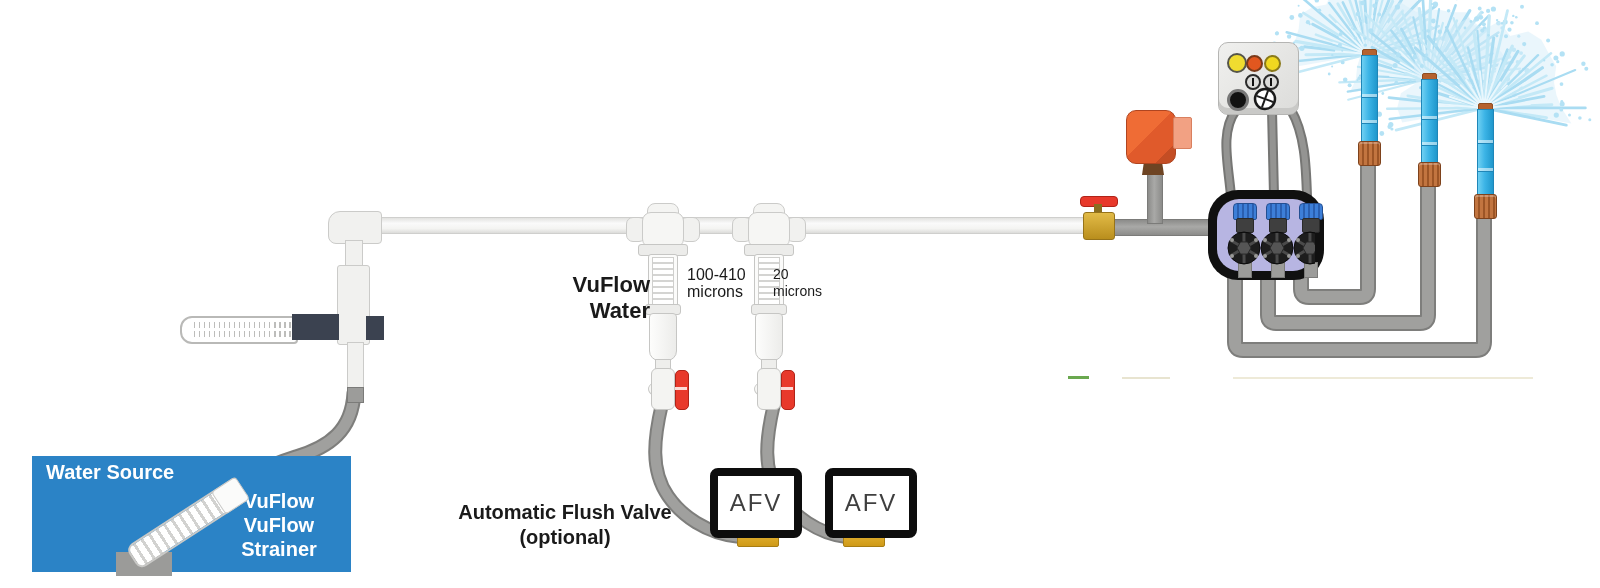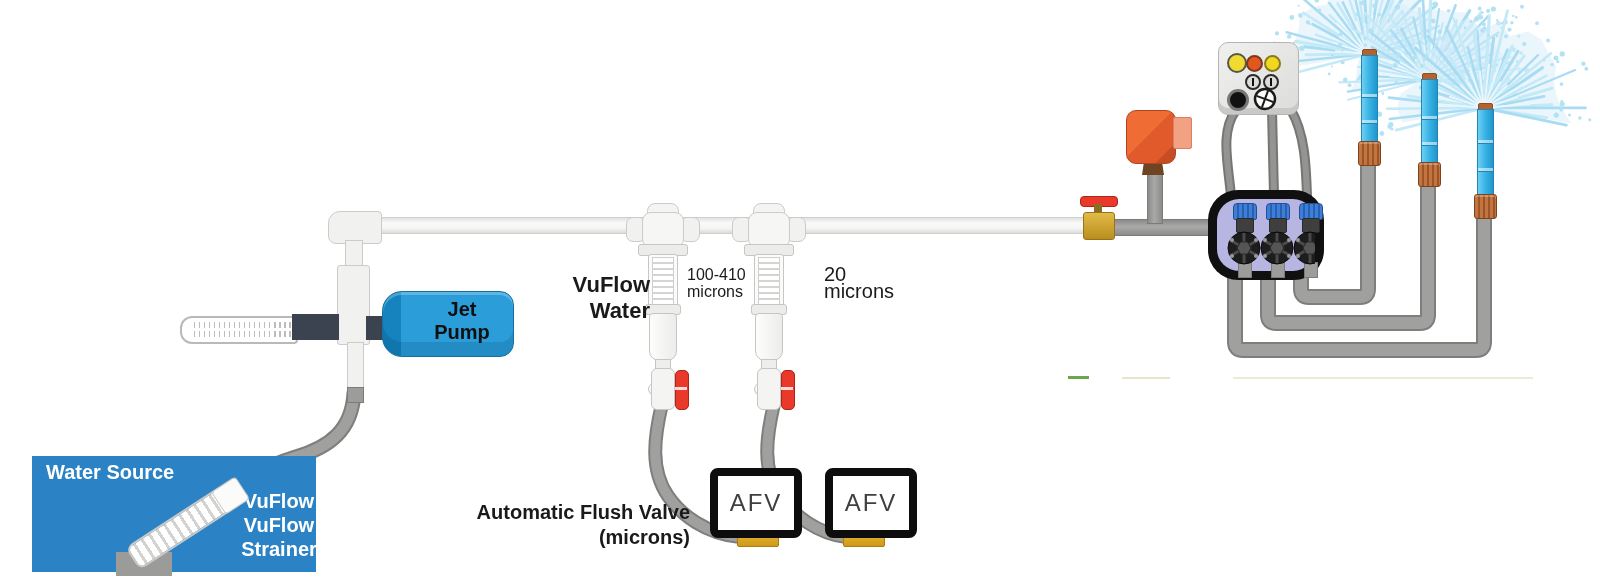--- a/index.html
+++ b/index.html
@@ -422,26 +422,22 @@
   <div class="abs whitepart" style="left:347px;top:342px;width:15px;height:45px;"></div>
   <div class="abs" style="left:347px;top:387px;width:15px;height:14px;background:#9c9c9a;border:1px solid #7b7b79;"></div>
 
   <div class="abs" style="left:180px;top:316px;width:114px;height:24px;background:#fff;border:2px solid #b9b9b7;border-radius:12px 4px 4px 12px;">
     <div style="position:absolute;left:12px;top:4px;right:4px;height:6px;background:repeating-linear-gradient(90deg,#bdbdbb 0 1.5px,transparent 1.5px 5px);"></div>
     <div style="position:absolute;left:12px;top:13px;right:4px;height:6px;background:repeating-linear-gradient(90deg,#bdbdbb 0 1.5px,transparent 1.5px 5px);"></div>
   </div>
   <div class="abs" style="left:292px;top:314px;width:47px;height:26px;background:var(--connector-dark);"></div>
   <div class="abs" style="left:366px;top:316px;width:18px;height:24px;background:var(--connector-dark);"></div>
 
-  <div class="abs" style="left:382px;top:291px;width:130px;height:64px;border-radius:20px 14px 14px 20px;
-       background:linear-gradient(90deg,#1583bd 0 14%,#2b9ed9 14%);box-shadow:inset 0 -14px 0 rgba(0,60,100,.18), inset 0 3px 0 rgba(255,255,255,.25);border:1px solid #12719f;">
-    <div class="lbl" style="position:absolute;left:34px;top:6px;width:90px;text-align:center;font-size:20px;line-height:23px;color:#101010;"><span>Jet</span><br><span>Pump</span></div>
-  </div>
-
-  <div class="abs" style="left:32px;top:456px;width:284px;height:116px;background:var(--water-box);">
+
+  <div class="abs" style="left:32px;top:456px;width:319px;height:116px;background:var(--water-box);">
     <div class="lbl" style="position:absolute;left:14px;top:5px;font-size:20px;color:#fff;">Water Source</div>
     <div class="lbl" style="position:absolute;left:186px;top:33px;width:122px;text-align:center;font-size:20px;line-height:24px;color:#fff;"><span>VuFlow</span><br><span>VuFlow</span><br><span>Strainer</span></div>
   </div>
 
   <div class="abs" style="left:116px;top:552px;width:56px;height:24px;background:#9b9b99;"></div>
 
   <div class="abs" style="left:122px;top:510px;width:126px;height:23px;transform:rotate(-33deg);transform-origin:center;
        background:repeating-linear-gradient(90deg,#ffffff 0 6px,#d2d2d0 6px 9px);border:2px solid #c9c9c7;border-radius:8px 4px 4px 8px;"></div>
   <div class="abs" style="left:216px;top:482px;width:27px;height:25px;transform:rotate(-33deg);background:#fbfbfa;border:1px solid #c9c9c7;border-radius:4px;"></div>
 
@@ -473,35 +469,35 @@
     <div class="housing"></div>
     <div class="neck"></div>
     <div class="valve-bulge"></div>
     <div class="valve-body"></div>
     <div class="handle"></div>
     <div class="handle-gap"></div>
   </div>
 
   <div class="abs lbl" style="left:540px;top:272px;width:110px;text-align:right;font-size:22px;line-height:26px;"><span>VuFlow</span><br><span>Water</span></div>
   <div class="abs" style="left:687px;top:266px;font-size:16px;font-weight:500;line-height:17px;white-space:pre;"><span>100-410</span><br><span>microns</span></div>
-  <div class="abs" style="left:824px;top:266px;font-size:20px;font-weight:500;line-height:17px;white-space:pre;"><span>20</span><br><span>microns</span></div>
+  <div class="abs" style="left:773px;top:266px;font-size:14px;font-weight:500;line-height:17px;white-space:pre;"><span>20</span><br><span>microns</span></div>
 
 
   <div class="abs gold" style="left:744px;top:521px;width:22px;height:12px;"></div>
   <div class="abs gold" style="left:737px;top:531px;width:40px;height:14px;border-radius:2px;"></div>
   <div class="abs afv-box" style="left:710px;top:468px;width:76px;height:54px;">
       <span>AFV</span>
     </div>
   <div class="abs gold" style="left:850px;top:521px;width:22px;height:12px;"></div>
   <div class="abs gold" style="left:843px;top:531px;width:40px;height:14px;border-radius:2px;"></div>
   <div class="abs afv-box" style="left:825px;top:468px;width:76px;height:54px;">
       <span>AFV</span>
     </div>
 
-  <div class="abs lbl" style="left:440px;top:500px;width:250px;text-align:right;font-size:20px;line-height:25px;"><span>Automatic Flush Valve</span><br><span>(microns)</span></div>
+  <div class="abs lbl" style="left:440px;top:500px;width:250px;text-align:center;font-size:20px;line-height:25px;"><span>Automatic Flush Valve</span><br><span>(optional)</span></div>
 
   <div class="abs" style="left:1080px;top:196px;width:36px;height:9px;background:var(--valve-red);border:1px solid #b02318;border-radius:4px;"></div>
   <div class="abs" style="left:1094px;top:204px;width:8px;height:9px;background:#8a6d1f;"></div>
   <div class="abs" style="left:1083px;top:212px;width:30px;height:26px;background:linear-gradient(180deg,#e2bb47,#b98e1d);border:1px solid #96731a;border-radius:3px;"></div>
 
   <div class="abs" style="left:1142px;top:160px;width:22px;height:15px;background:#6e4423;clip-path:polygon(10% 0,90% 0,100% 100%,0 100%);"></div>
   <div class="abs" style="left:1126px;top:110px;width:48px;height:52px;border-radius:10px;background:linear-gradient(135deg,#ef6c35 0 45%,#e05a2b 45% 80%,#c44d24 80%);border:1px solid #b04520;"></div>
   <div class="abs" style="left:1173px;top:117px;width:17px;height:30px;background:#f2a183;border:1px solid #d9805f;border-radius:2px;"></div>
 
   <div class="abs manifold" style="left:1208px;top:190px;width:116px;height:90px;">

